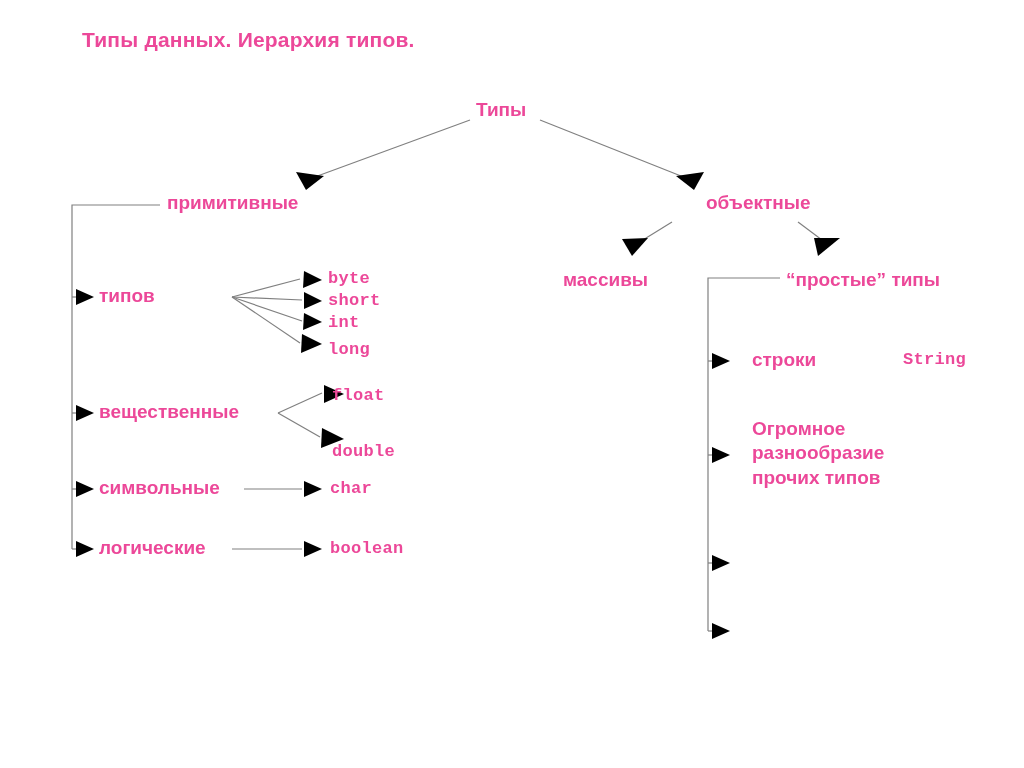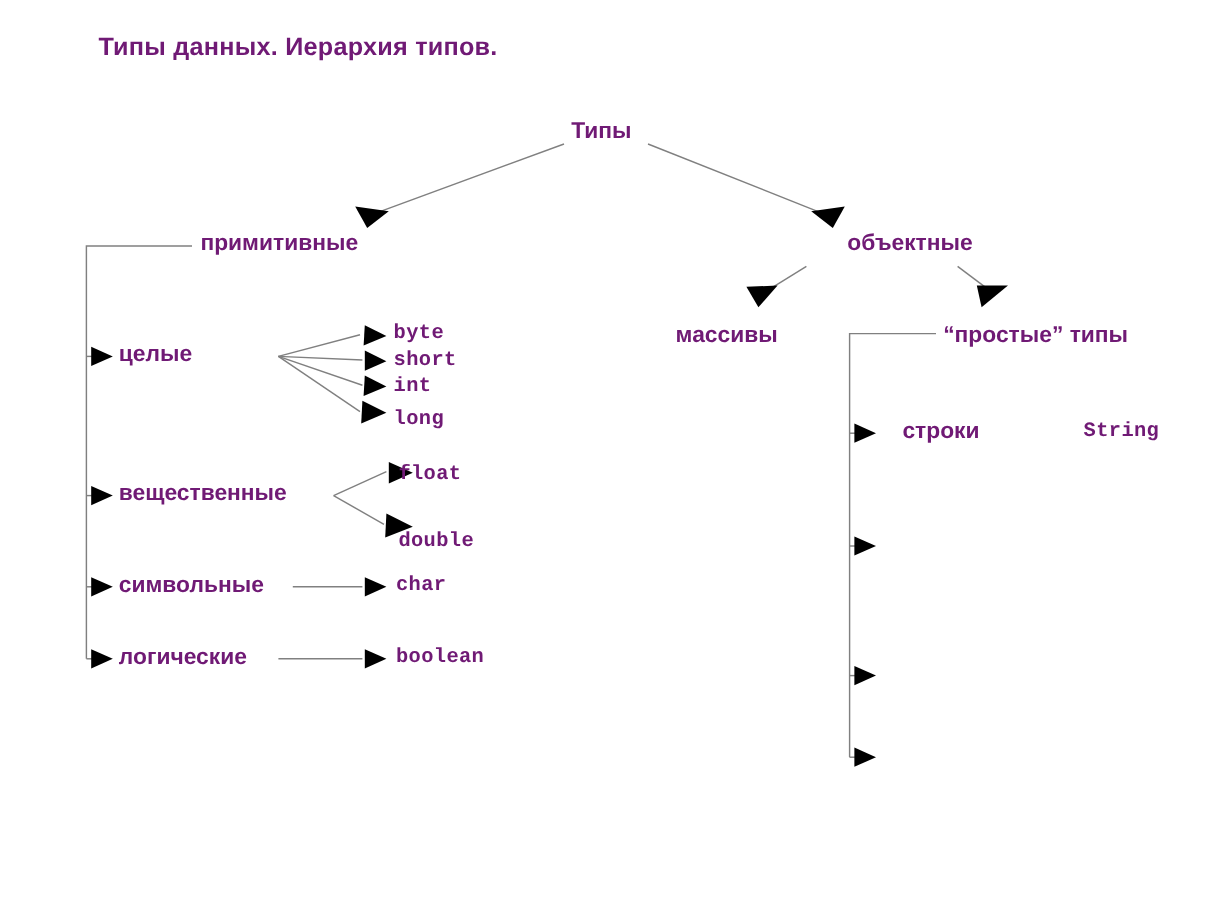--- a/index.html
+++ b/index.html
@@ -8,21 +8,21 @@
     padding: 0;
     background: #ffffff;
   }
   #canvas {
     position: relative;
     width: 1024px;
     height: 768px;
     background: #ffffff;
     overflow: hidden;
     font-family: "Liberation Sans", sans-serif;
-    color: #701a75;
+    color: #ec4899;
   }
   .title {
     position: absolute;
     left: 82px;
     top: 28px;
     font-size: 21px;
     font-weight: bold;
     letter-spacing: 0.2px;
     white-space: nowrap;
   }
@@ -137,21 +137,21 @@
     <line x1="708" y1="631" x2="724" y2="631"></line>
     <polygon class="head" points="712,623 730,631 712,639"></polygon>
 
   </svg>
 
   <div class="node" style="left:476px; top:100px;">Типы</div>
 
   <div class="node" style="left:167px; top:193px;">примитивные</div>
   <div class="node" style="left:706px; top:193px;">объектные</div>
 
-  <div class="node" style="left:99px; top:286px;">целые</div>
+  <div class="node" style="left:99px; top:286px;">типов</div>
   <div class="node" style="left:99px; top:402px;">вещественные</div>
   <div class="node" style="left:99px; top:478px;">символьные</div>
   <div class="node" style="left:99px; top:538px;">логические</div>
 
   <div class="node mono" style="left:328px; top:270px;text-align:center;">byte</div>
   <div class="node mono" style="left:328px; top:292px;">short</div>
   <div class="node mono" style="left:328px; top:314px;">int</div>
   <div class="node mono" style="left:328px; top:341px;">long</div>
 
   <div class="node mono" style="left:332px; top:387px;">float</div>
@@ -159,17 +159,18 @@
 
   <div class="node mono" style="left:330px; top:480px;">char</div>
   <div class="node mono" style="left:330px; top:540px;">boolean</div>
 
   <div class="node" style="left:563px; top:270px;">массивы</div>
   <div class="node" style="left:786px; top:270px;">“простые” типы</div>
 
   <div class="node" style="left:752px; top:350px;">строки</div>
   <div class="node mono" style="left:903px; top:351px;">String</div>
 
+  <div class="node multiline" style="left:752px; top:417px;">Огромное разнообразие прочих типов</div>
 
   <div class="node" style="left:752px; top:553px;"></div>
   <div class="node" style="left:752px; top:621px;"></div>
 
 </div>
 
 </body></html>

